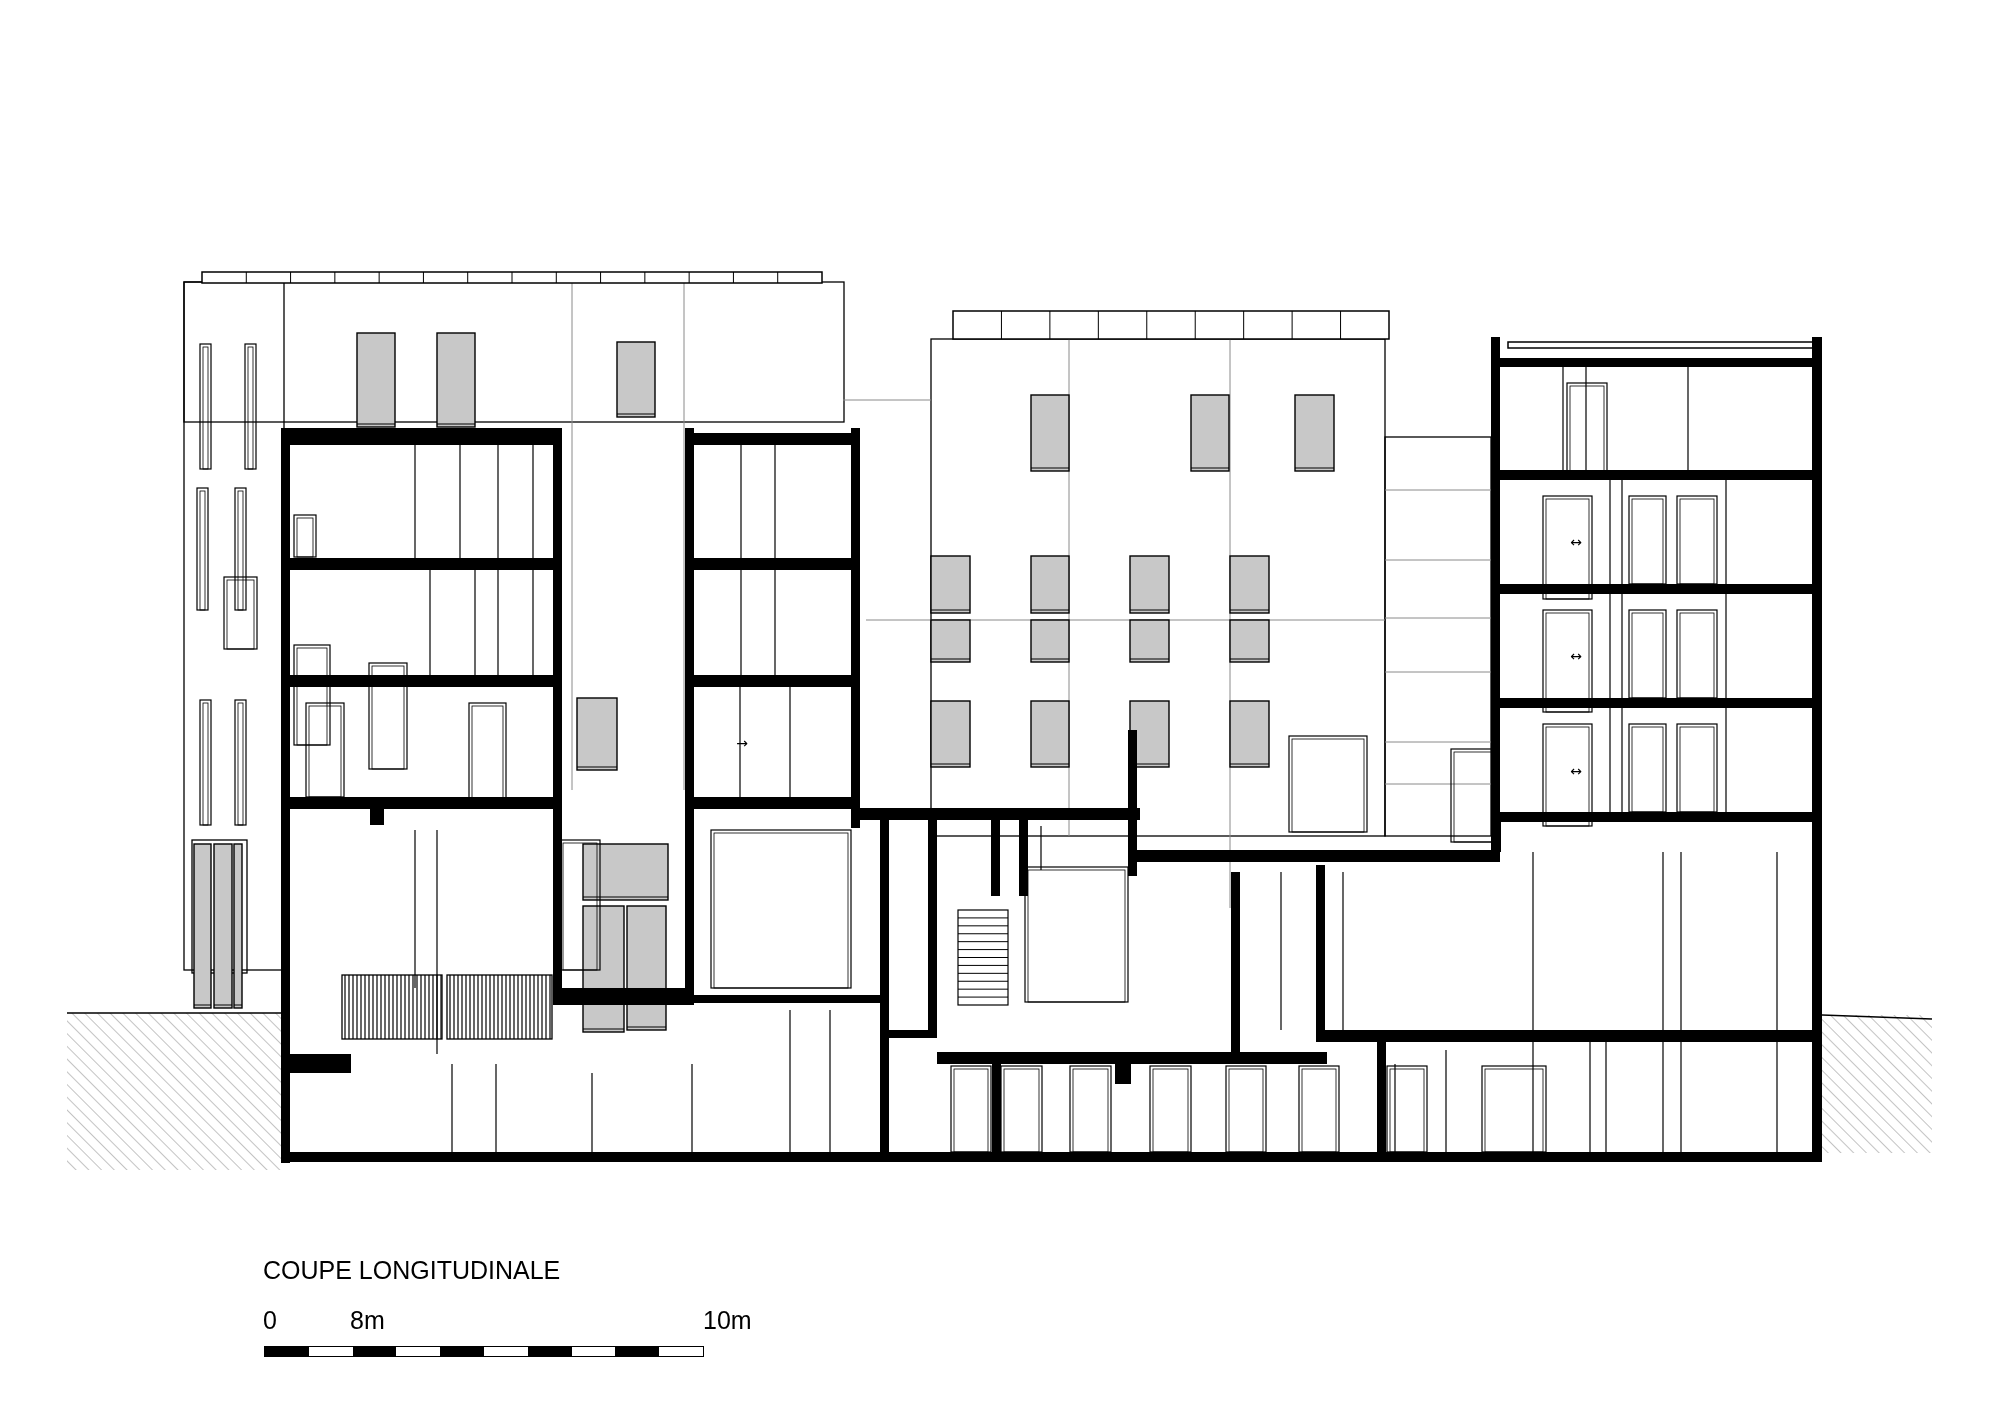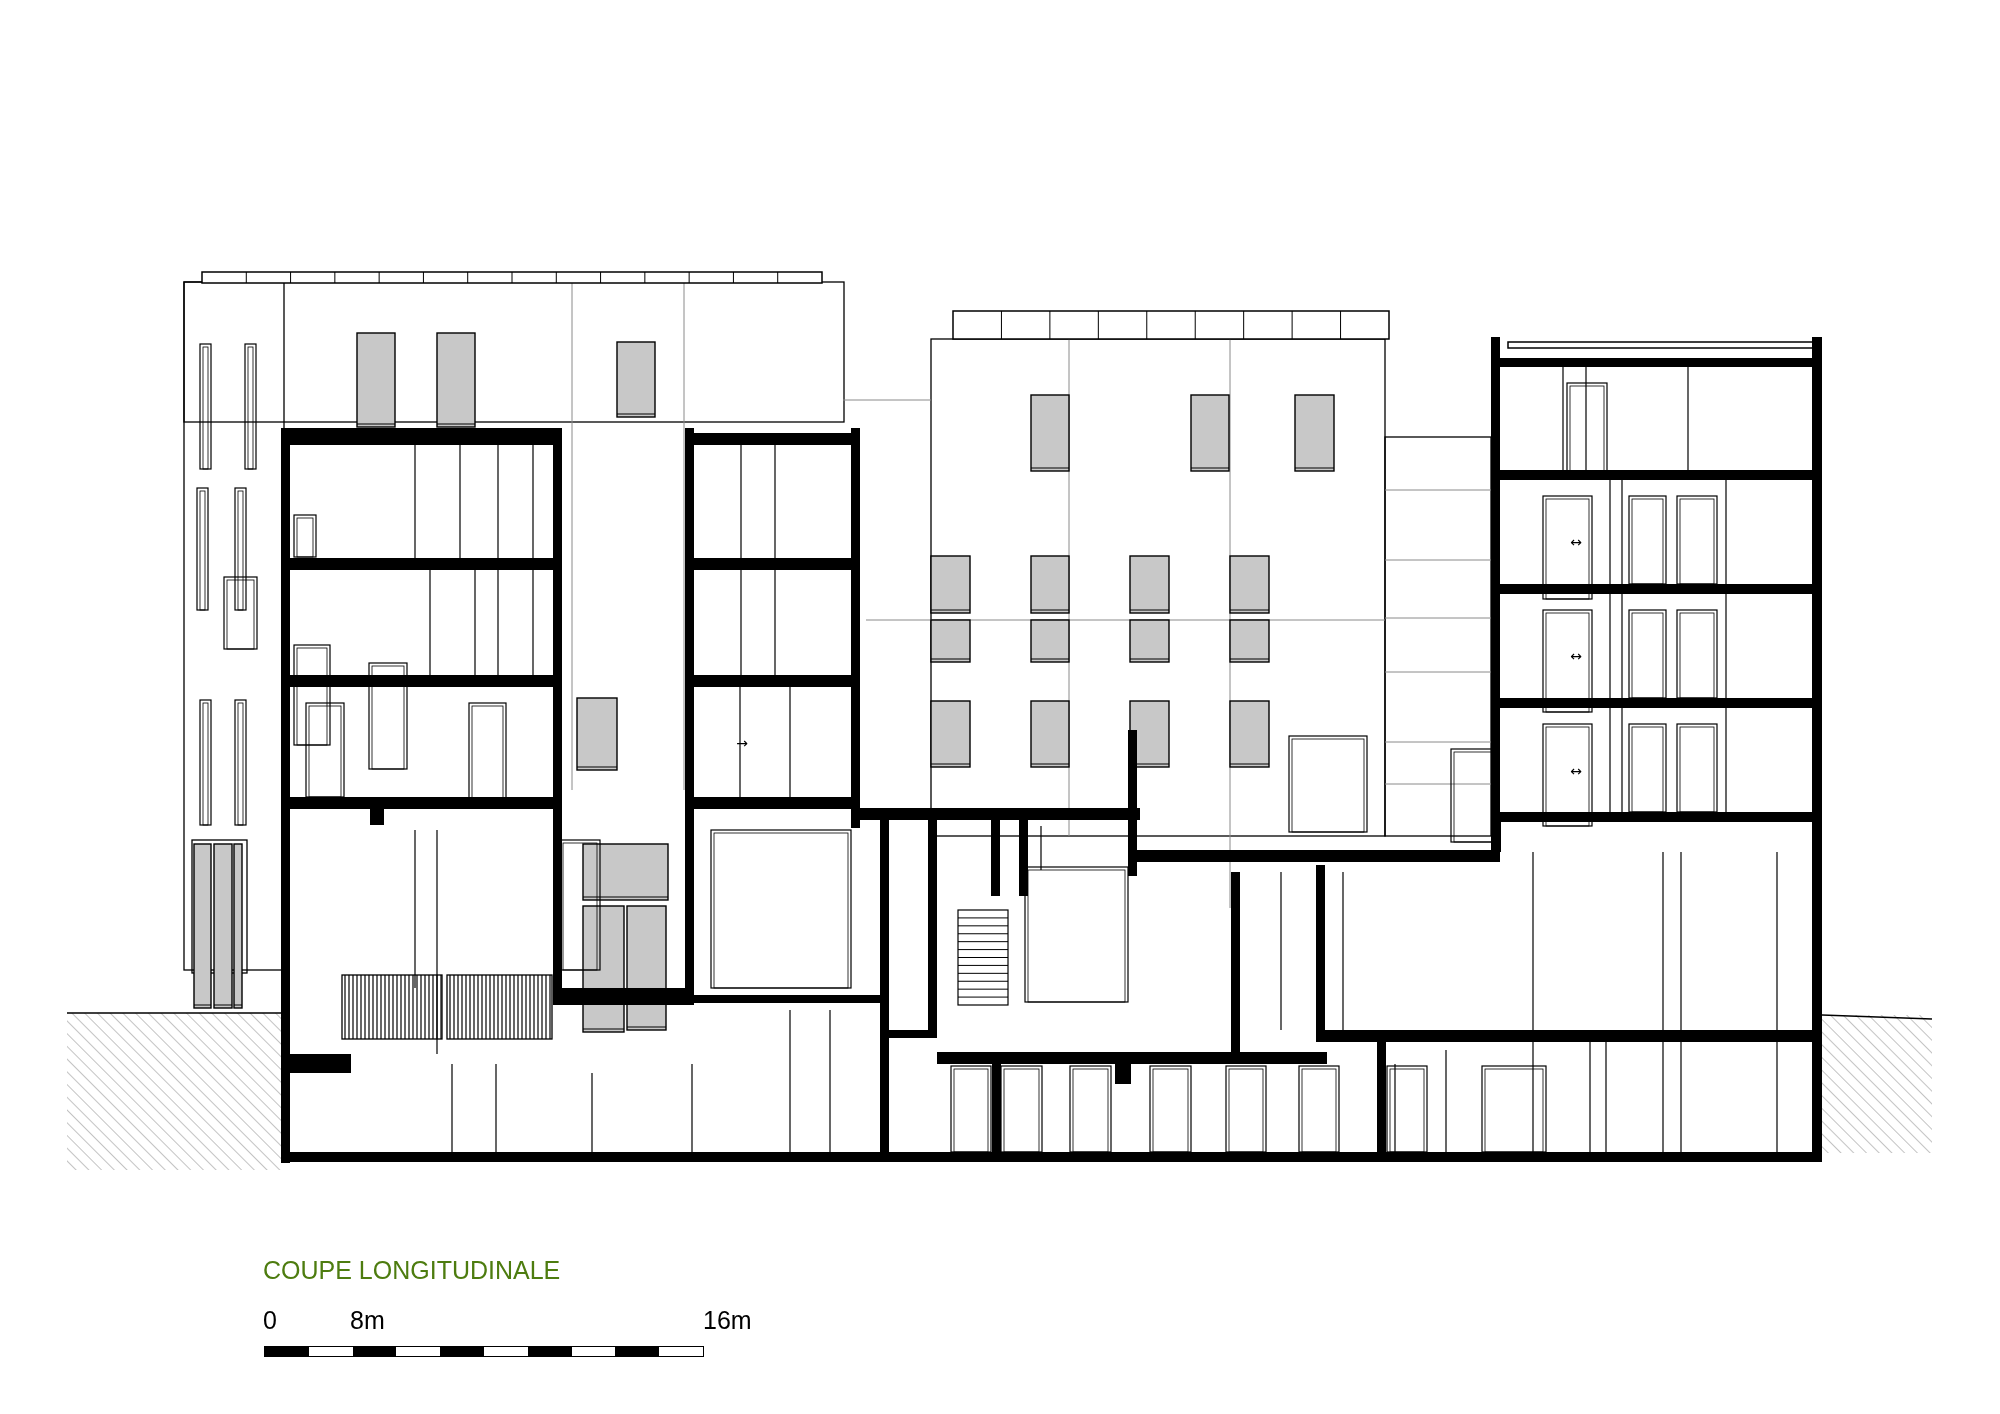--- a/index.html
+++ b/index.html
@@ -1,18 +1,18 @@
 <!DOCTYPE html>
 <html><head>
 <meta charset="utf-8">
 <style>
   html,body{margin:0;padding:0;background:#ffffff;}
   body{width:2000px;height:1414px;position:relative;overflow:hidden;font-family:"Liberation Sans",sans-serif;}
   #drawing{position:absolute;left:0;top:0;width:2000px;height:1414px;}
-  .caption{position:absolute;left:263px;top:1256px;font-size:25px;color:#4d7c0f;letter-spacing:0px;}
+  .caption{position:absolute;left:263px;top:1256px;font-size:25px;color:#000000;letter-spacing:0px;}
   .scale-label{position:absolute;top:1306px;font-size:25px;color:#000;}
   .scalebar{position:absolute;left:264px;top:1346px;width:440px;height:11px;border:1px solid #000;display:flex;box-sizing:border-box;}
   .scalebar div{flex:1;height:100%;}
   .scalebar .b{background:#000;}
   .scalebar .w{background:#fff;}
 </style>
 </head>
 <body>
 
 <svg id="drawing" viewBox="0 0 2000 1414" xmlns="http://www.w3.org/2000/svg">
@@ -367,21 +367,21 @@
       <text x="1576" y="776" font-size="14" text-anchor="middle" font-family="DejaVu Sans, sans-serif">↔</text>
       <text x="742" y="748" font-size="14" text-anchor="middle" font-family="DejaVu Sans, sans-serif">→</text>
     </g>
   <line x1="67" y1="1013" x2="281" y2="1013" stroke="#000" stroke-width="1.5"></line>
   <line x1="1822" y1="1015" x2="1932" y2="1019" stroke="#000" stroke-width="1.5"></line>
 </svg>
 
 <div class="caption">COUPE LONGITUDINALE</div>
 <div class="scale-label" style="left:263px">0</div>
 <div class="scale-label" style="left:350px">8m</div>
-<div class="scale-label" style="left:703px">16m</div>
+<div class="scale-label" style="left:703px">10m</div>
 <div class="scalebar" id="scalebar">
     <div class="b"></div>
     <div class="w"></div>
     <div class="b"></div>
     <div class="w"></div>
     <div class="b"></div>
     <div class="w"></div>
     <div class="b"></div>
     <div class="w"></div>
     <div class="b"></div>

